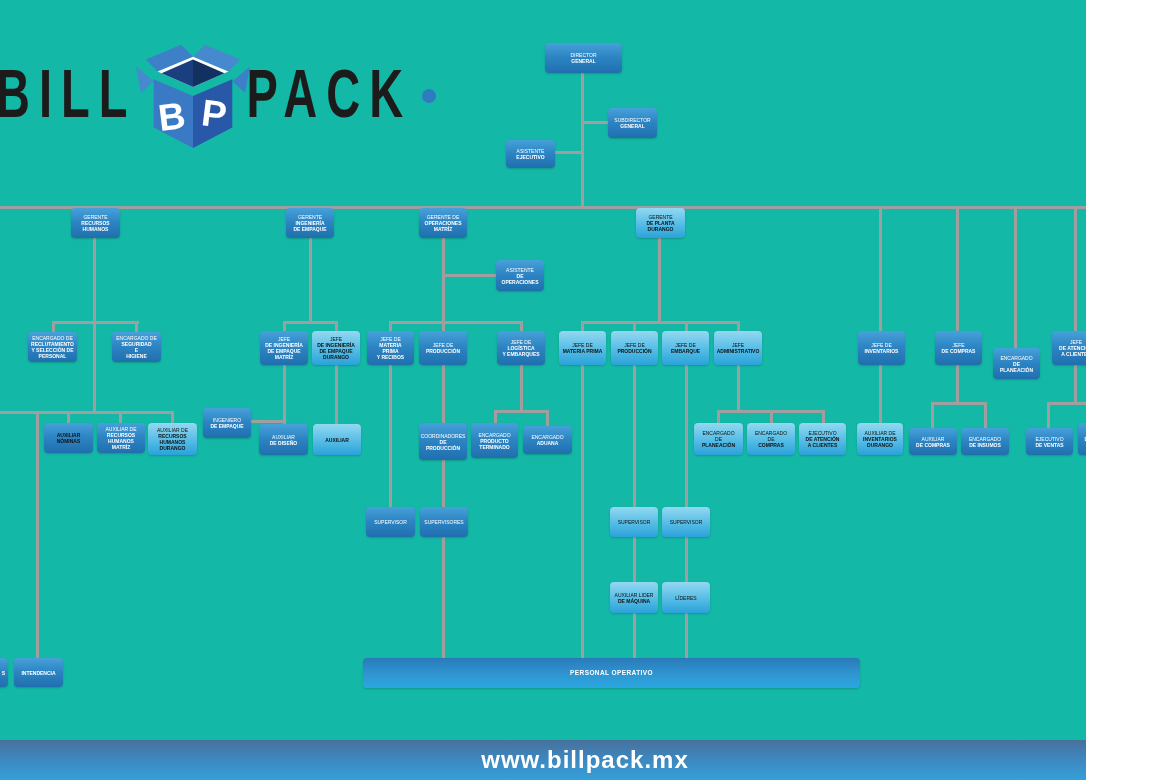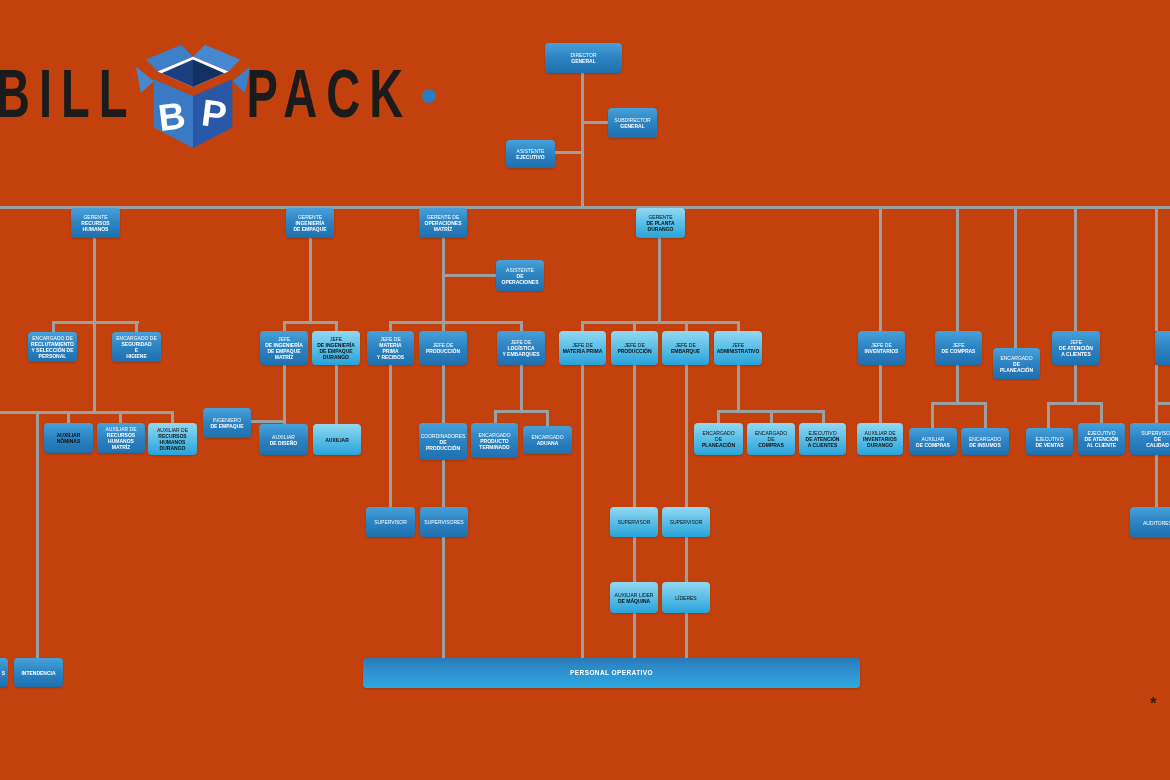--- a/index.html
+++ b/index.html
@@ -1,18 +1,18 @@
 <!DOCTYPE html>
 <html><head>
 <meta charset="utf-8">
 <style>
   html,body{margin:0;padding:0;}
   body{width:1170px;height:780px;overflow:hidden;background:#ffffff;
        font-family:"Liberation Sans","DejaVu Sans",sans-serif;position:relative;}
-  #stage{position:absolute;inset:0;width:1170px;height:780px;overflow:hidden;background:#c2410c;}
+  #stage{position:absolute;inset:0;width:1086px;height:780px;overflow:hidden;background:#14b8a6;}
 
   
   #logo{position:absolute;left:-4px;top:36px;height:115px;display:flex;align-items:center;z-index:5;}
   .logo-word{font-weight:700;color:#1b1b1b;font-size:47px;letter-spacing:9px;
              transform:scaleY(1.45);transform-origin:center;line-height:1;}
   #logo svg{display:block;margin:0 -6px 0 -2px;}
   #logo-dot{width:14px;height:14px;border-radius:50%;background:#2f7bbf;margin-left:10px;margin-top:4px;}
 
   
   .cline{position:absolute;background:#9f9f9f;z-index:1;}
@@ -353,14 +353,17 @@
       <div class="node dark cutL" style="left: -42px; top: 658px; width: 50px; height: 29px;">
         <div class="nl b">S</div>
       </div>
       <div class="node bar" style="left: 363px; top: 658px; width: 497px; height: 30px;">
         <div class="nl b">PERSONAL OPERATIVO</div>
       </div>
     </div>
 
   <div id="footnote">*</div>
 
+  <div id="footer">
+    <span class="url">www.billpack.mx</span>
+  </div>
 
 </div>
 
 </body></html>

